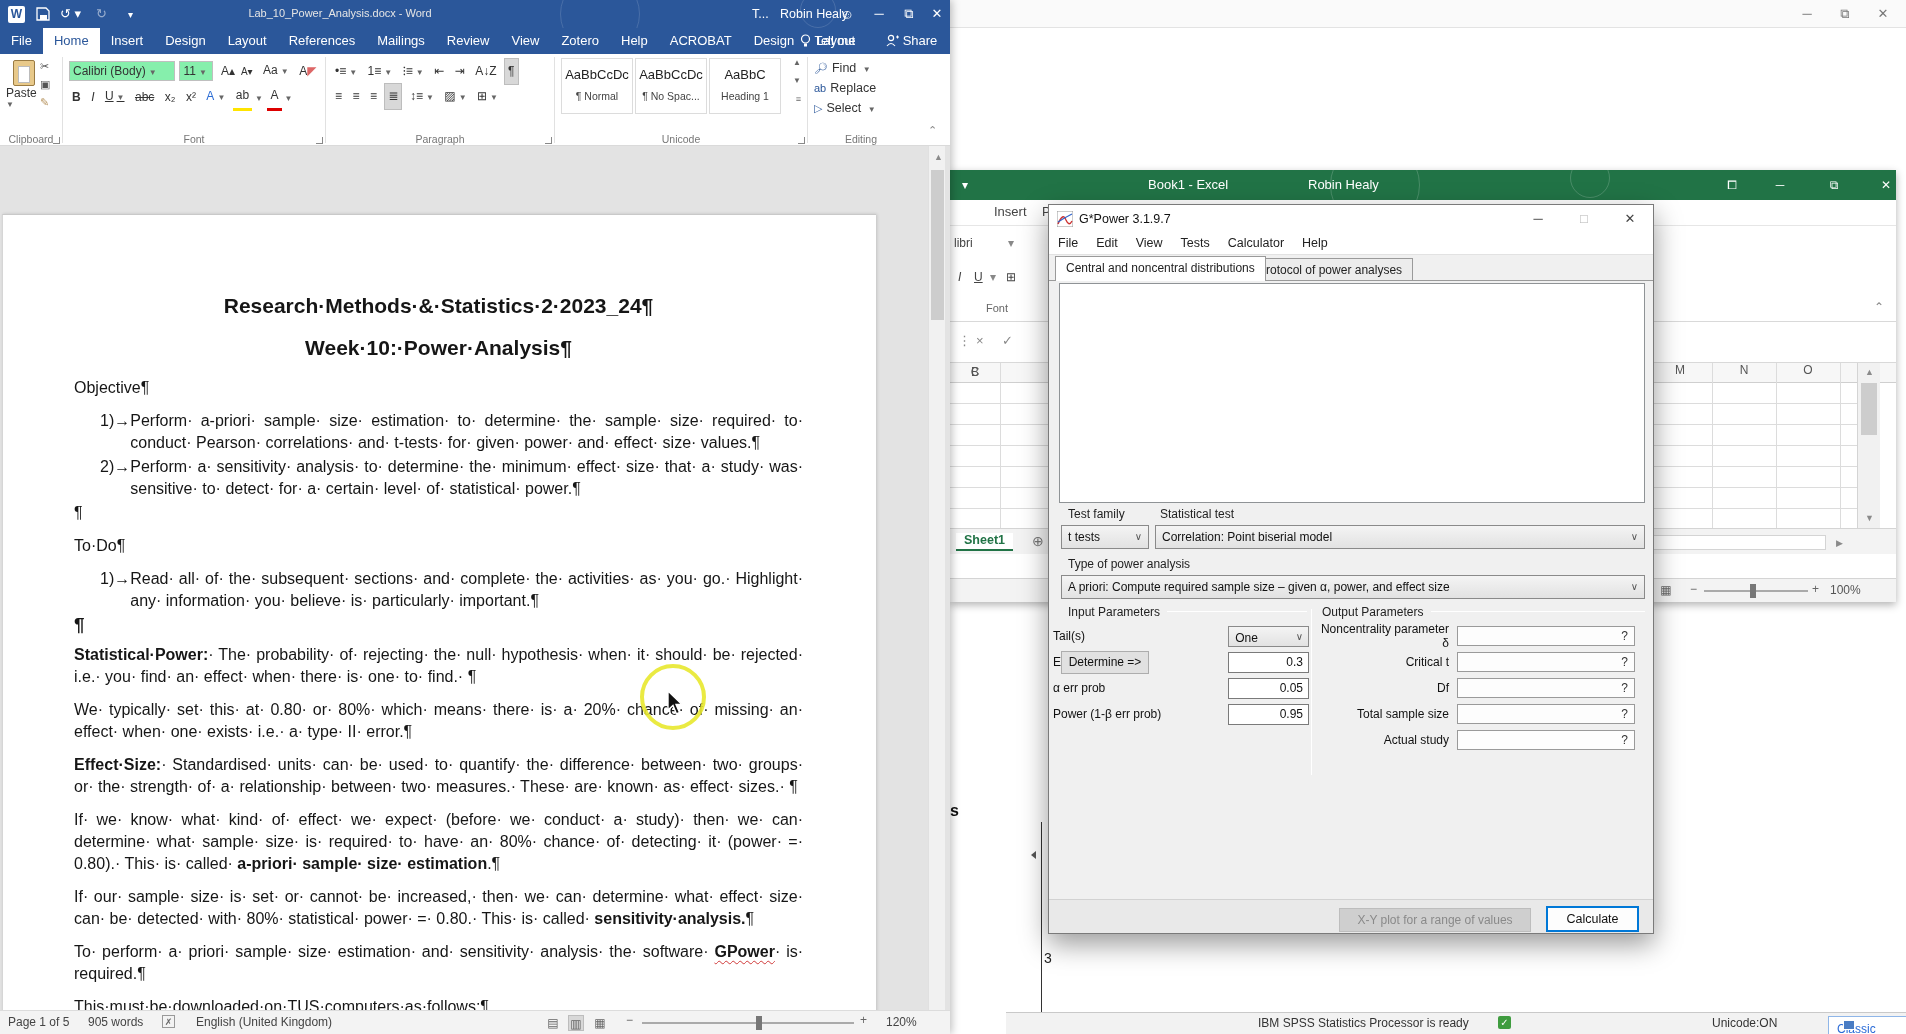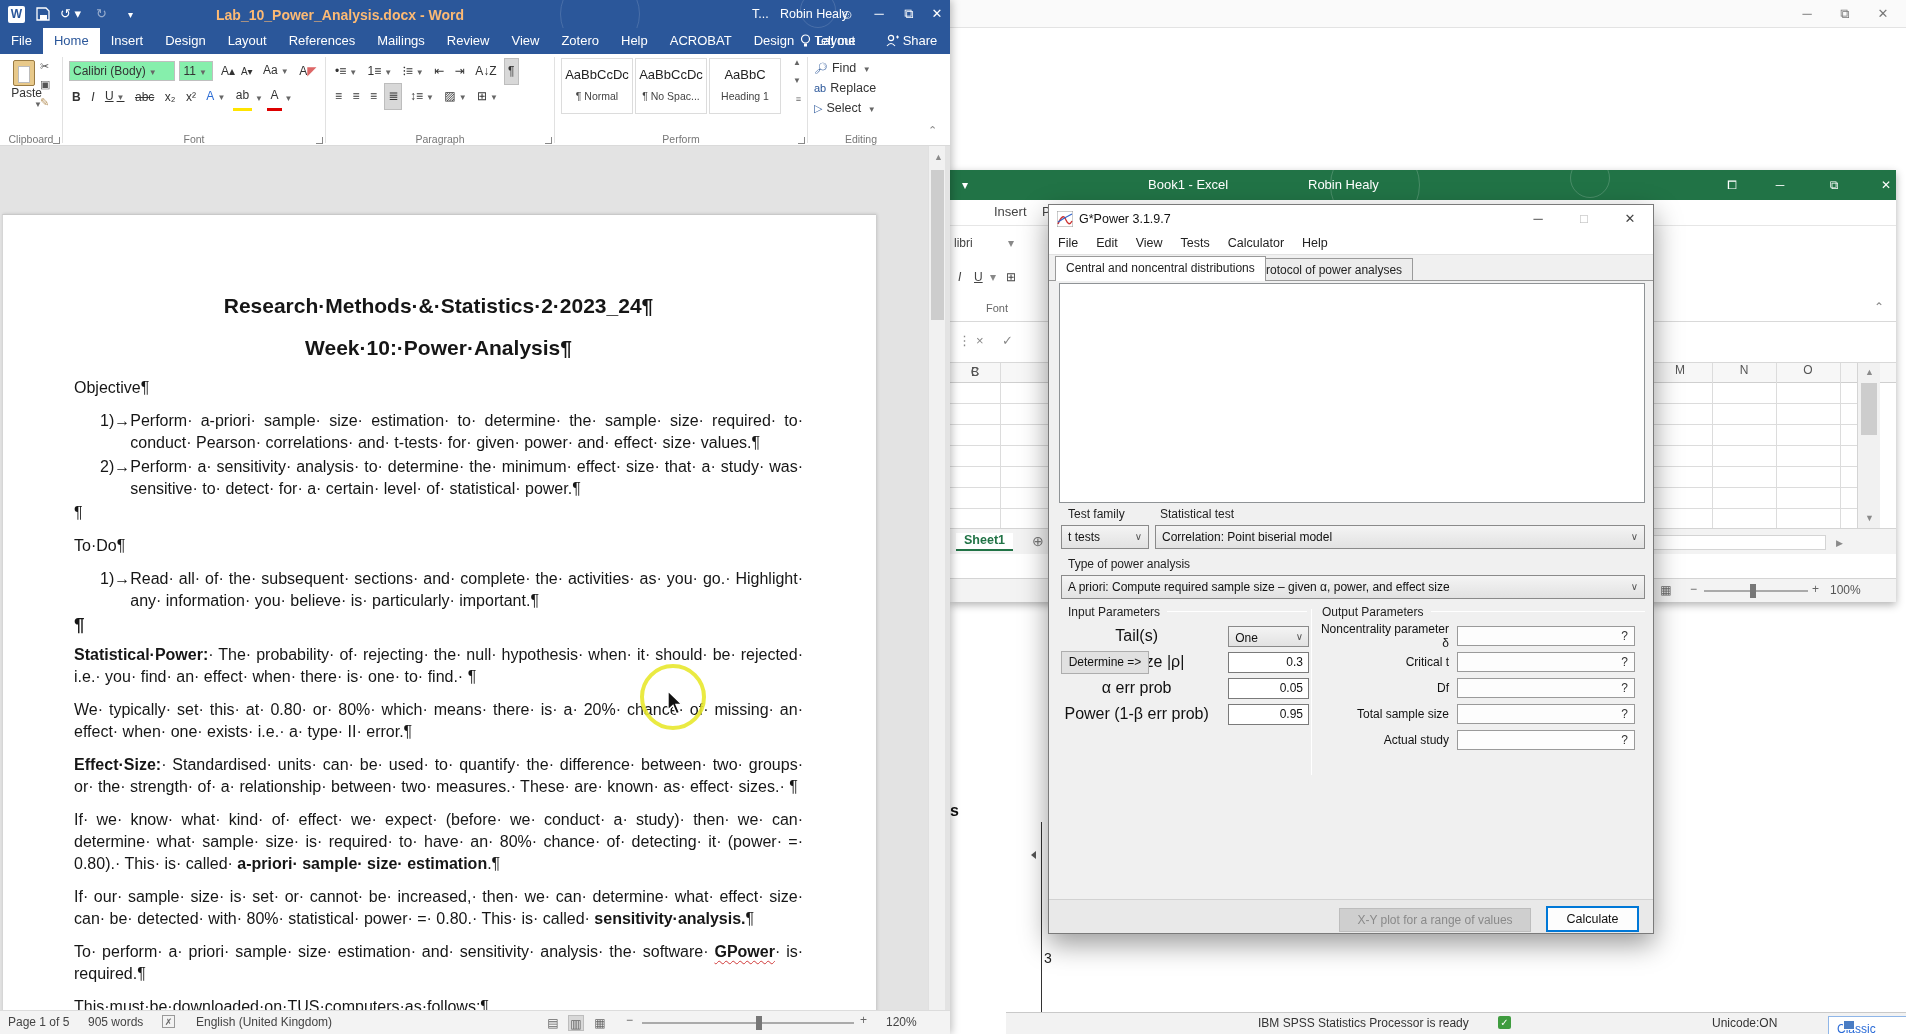--- a/index.html
+++ b/index.html
@@ -48,21 +48,21 @@
   .xl-status{left:0;top:408px;width:946px;height:24px;background:#f3f3f3;border-top:1px solid #d4d4d4;color:#555;font-size:12px;}
   .scroll-thumb{background:#cdcdcd;position:absolute;}
   .arrow-glyph{color:#8a8a8a;font-size:9px;}
 
   
   #word{left:0;top:0;width:950px;height:1034px;background:#e6e6e6;box-shadow:2px 0 8px rgba(0,0,0,.25);}
   .w-title{left:0;top:0;width:950px;height:28px;background:#2b579a;overflow:hidden;}
   .w-title .deco{position:absolute;border:1px solid rgba(255,255,255,.14);border-radius:50%;}
   .w-appicon{left:8px;top:6px;width:17px;height:17px;background:#fff;color:#2b579a;font-weight:bold;font-size:12px;text-align:center;line-height:17px;border-radius:2px;}
   .w-qat{position:absolute;color:#fff;font-size:13px;top:6px;}
-  .w-doc-title{left:190px;top:7px;width:300px;text-align:center;color:#fdba74;font-size:14px;font-weight:bold;}
+  .w-doc-title{left:190px;top:7px;width:300px;text-align:center;color:#e5e5e5;font-size:11px;}
   .w-user{top:7px;color:#fff;font-size:12.5px;}
   .w-ctrl{top:0px;width:34px;height:28px;color:#fff;font-size:13px;text-align:center;line-height:28px;}
   .w-tabsrow{left:0;top:28px;width:950px;height:26px;background:#2b579a;}
   .w-tab{float:left;padding:5px 11px 5px 11px;color:#fff;font-size:13px;height:26px;}
   .w-tab.active{background:#fff;color:#2b579a;}
   .w-ribbon{left:0;top:54px;width:950px;height:92px;background:#fff;border-bottom:1px solid #dadada;display:flex;}
   .grp{position:relative;height:92px;padding:4px 4px 16px 6px;}
   .grp .grp-label{position:absolute;bottom:1px;left:0;right:0;text-align:center;font-size:10.5px;color:#777;}
   .grp .launcher{position:absolute;right:2px;bottom:2px;width:7px;height:7px;border-right:1.5px solid #888;border-bottom:1.5px solid #888;}
   .vsep{width:1px;background:#e1e1e1;height:86px;margin-top:3px;}
@@ -104,21 +104,21 @@
   .gp-tabs{left:0;top:50px;width:604px;height:26px;background:#f0f0f0;}
   .gp-tab{position:absolute;top:3px;height:23px;font-size:12px;color:#222;padding:4px 10px 0 10px;border:1px solid #9a9a9a;border-bottom:none;background:#ececec;}
   .gp-tab.active{background:#fff;top:1px;height:25px;z-index:2;}
   .gp-tabline{position:absolute;left:0;top:75px;width:604px;height:1px;background:#9a9a9a;}
   .gp-plot{left:10px;top:78px;width:586px;height:220px;background:#fff;border:1px solid #8f9396;}
   .gp-seclab{position:absolute;font-size:12px;color:#222;background:#f0f0f0;padding:0 3px;z-index:2;}
   .gp-combo{position:absolute;border:1px solid #8a8a8a;background:linear-gradient(#f4f4f4,#e2e2e2);font-size:12px;color:#111;line-height:22px;padding-left:6px;}
   .gp-combo .chev2{position:absolute;right:6px;top:0;color:#555;font-size:10px;}
   .gp-groupline{position:absolute;height:1px;background:#d7d7d7;border-bottom:1px solid #fff;}
   .gp-irow{display:flex;height:26px;align-items:center;}
-  .gp-lab{width:192px;text-align:center;font-size:16px;color:#111;padding-right:8px;}
+  .gp-lab{width:192px;text-align:left;font-size:12px;color:#111;padding-right:8px;}
   .gp-field{width:88px;height:21px;border:1px solid #7a7a7a;background:#fff;font-size:12px;text-align:right;padding:2px 5px 0 0;color:#111;}
   .gp-combo.small{position:static;width:88px;height:21px;}
   .gp-combo.small .chev2{position:static;float:right;margin-right:5px;line-height:20px;}
   .gp-orow{display:flex;height:26px;align-items:center;}
   .gp-olab{width:140px;text-align:right;font-size:12px;color:#111;padding-right:8px;}
   .gp-ofield{width:178px;height:20px;border:1px solid #9a9a9a;background:#fdfdfd;font-size:12px;text-align:right;padding:2px 6px 0 0;color:#333;}
   .gp-btn{position:absolute;border:1px solid #adadad;background:#e1e1e1;font-size:12px;color:#111;text-align:center;}
   .gp-footer{left:0;top:694px;width:604px;height:34px;background:#e9e9e9;border-top:1px solid #d2d2d2;}
   .gp-xy{left:290px;top:8px;width:192px;height:24px;background:#cfcfcf;border:1px solid #bdbdbd;color:#8a8a8a;font-size:12px;line-height:22px;text-align:center;position:absolute;}
   .gp-calc{left:497px;top:6px;width:93px;height:26px;background:#fdfdfd;border:2px solid #0078d7;color:#111;font-size:12.5px;line-height:22px;text-align:center;position:absolute;}
@@ -304,21 +304,21 @@
           </svg> <span>Tell me</span></span>
       <span class="abs" style="left:886px;top:5px;color:#fff;font-size:13px"><svg width="13" height="13" style="vertical-align:-2px">
             <circle cx="5" cy="4" r="2.6" fill="none" stroke="#fff" stroke-width="1.2"></circle>
             <path d="M1 12 q4 -5 8 0" fill="none" stroke="#fff" stroke-width="1.2"></path>
             <path d="M10 3 h3 M11.5 1.5 v3" stroke="#fff" stroke-width="1.1"></path>
           </svg> <span>Share</span></span>
     </div>
 
     <div class="abs w-ribbon">
       <div class="grp" style="width:62px">
-        <div style="text-align:right;width:36px">
+        <div style="text-align:left;width:36px">
           <div style="width:22px;height:26px;margin:2px auto 0;background:#e8c98a;border:1px solid #9a7b43;border-radius:2px;position:relative">
               <div style="position:absolute;left:4px;top:5px;width:12px;height:17px;background:#fff;border:1px solid #bbb"></div>
             </div>
           <div style="font-size:12px;color:#333">Paste</div>
           <div style="font-size:8px;color:#666">▼</div>
         </div>
         <div class="abs" style="left:40px;top:6px;font-size:11px;color:#555">✂</div>
         <div class="abs" style="left:40px;top:24px;font-size:11px;color:#555">▣</div>
         <div class="abs" style="left:40px;top:42px;font-size:11px;color:#b96;">✎</div>
         <span class="grp-label">Clipboard</span>
@@ -383,21 +383,21 @@
             </span><span class="style-card">
               <span class="prev">AaBbCcDc</span>
               <span class="nm">¶ No Spac...</span>
             </span><span class="style-card">
               <span class="prev">AaBbC</span>
               <span class="nm">Heading 1</span>
             </span></div>
         <span class="abs" style="right:6px;top:4px;font-size:8px;color:#666">▲</span>
         <span class="abs" style="right:6px;top:22px;font-size:8px;color:#666">▼</span>
         <span class="abs" style="right:6px;top:40px;font-size:9px;color:#666">≡</span>
-        <span class="grp-label">Perform</span>
+        <span class="grp-label">Unicode</span>
         <span class="launcher"></span>
       </div>
       <div class="vsep"></div>
 
       <div class="grp" style="width:106px">
         <div class="ed-item"><span class="ic">🔎︎</span><span>Find</span> <span class="chev">▼</span></div>
         <div class="ed-item"><span class="ic">ab</span><span>Replace</span></div>
         <div class="ed-item"><span class="ic">▷</span><span>Select</span> <span class="chev">▼</span></div>
         <span class="grp-label">Editing</span>
       </div>

